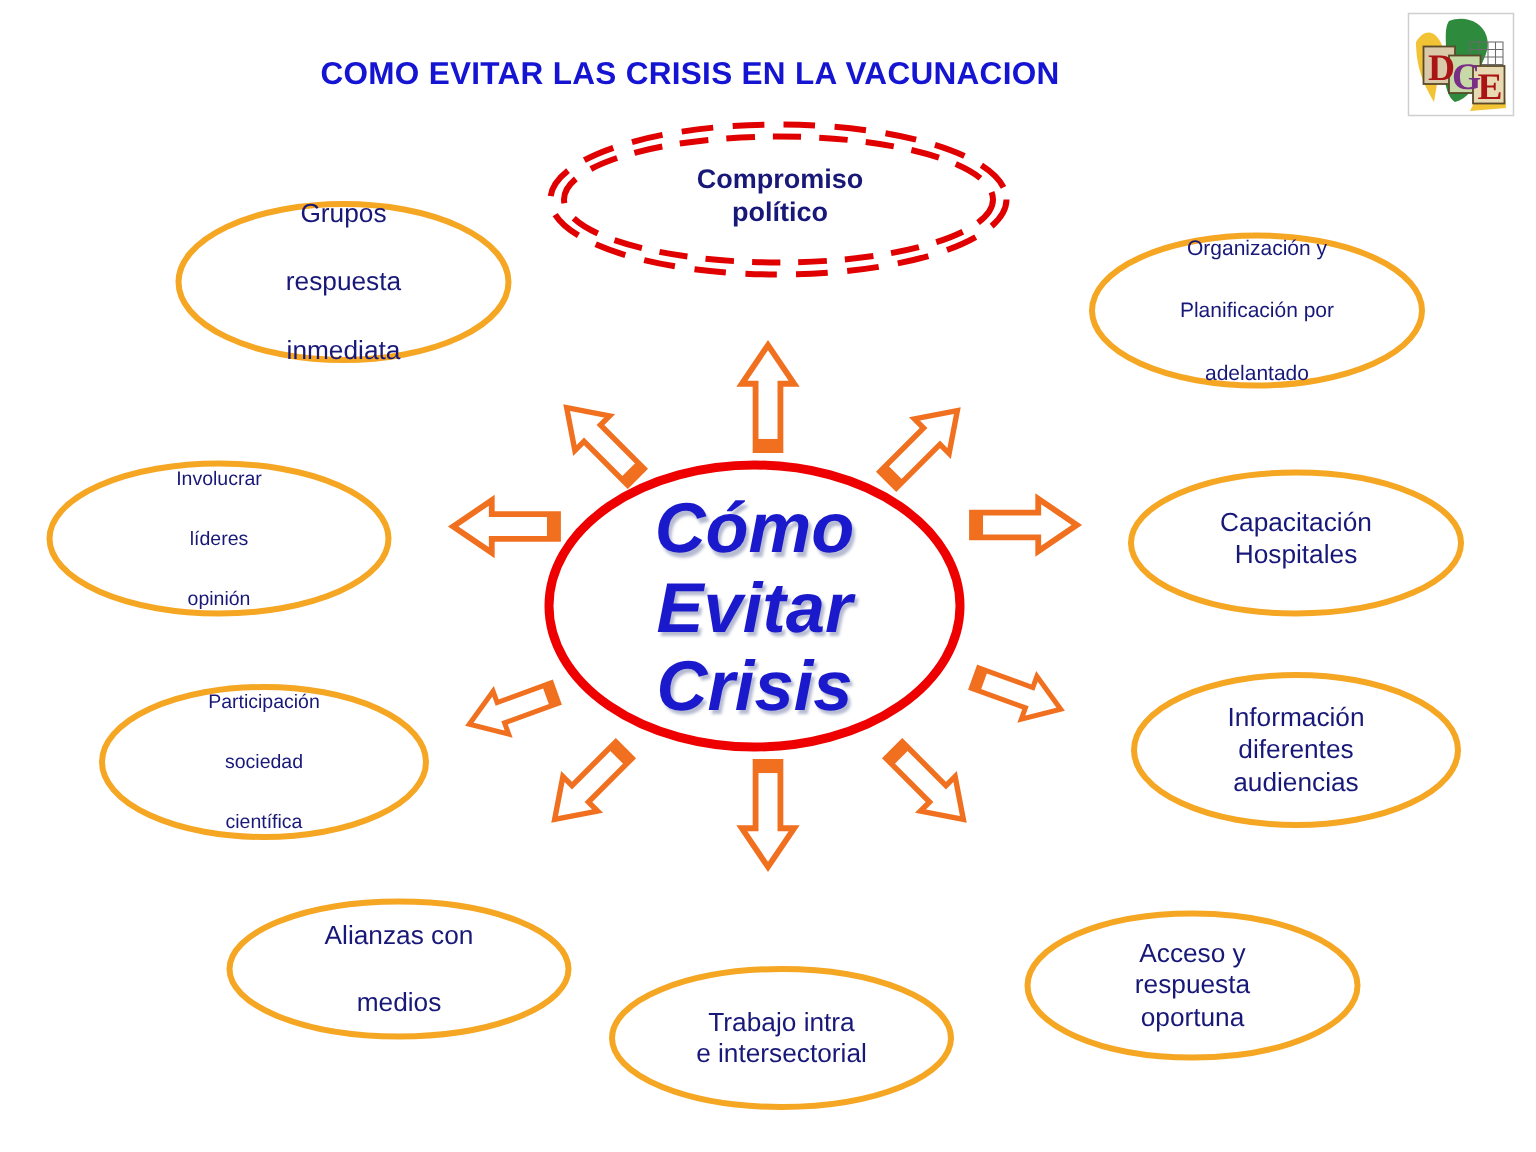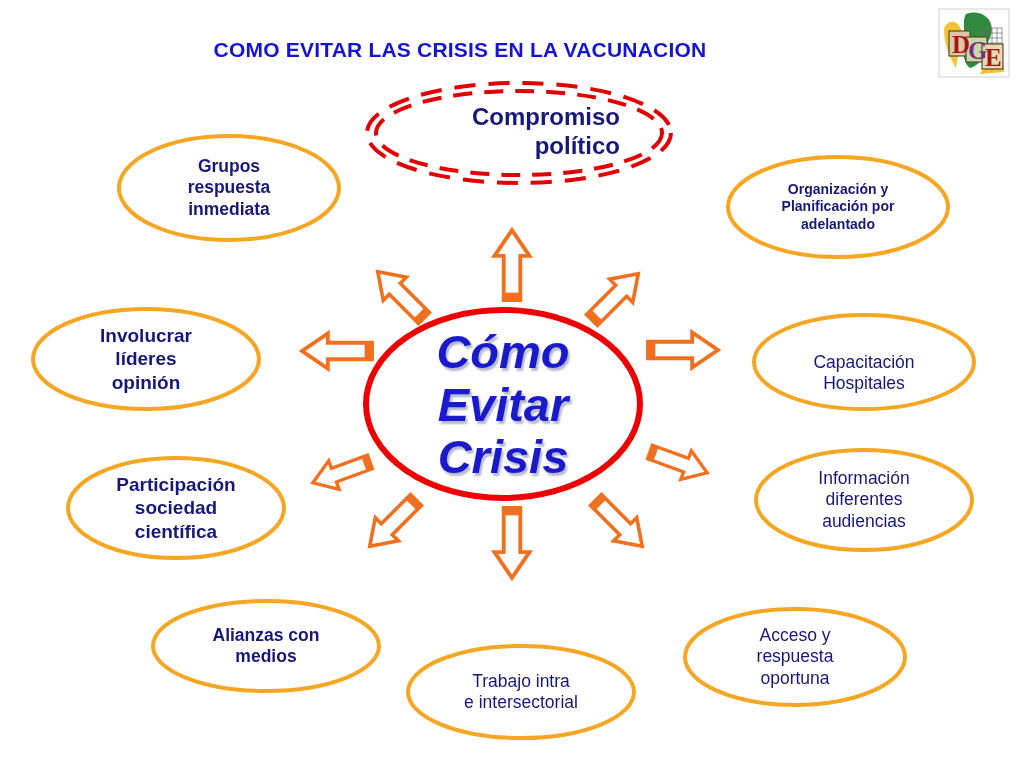--- a/index.html
+++ b/index.html
@@ -57,25 +57,25 @@
     flex-direction: column;
     align-items: center;
     justify-content: center;
     text-align: center;
     color: #181878;
     line-height: 1.22;
     pointer-events: none;
   }
   .node-label .ln { display: block; white-space: nowrap; }
 
-  .bold   { font-weight: bold; }
+  .bold   { font-weight: normal; gap: 24px; }
   .normal { font-weight: normal; }
 
   .sz-15 { font-size: 14px; }
-  .sz-16 { font-size: 19px; }
+  .sz-16 { font-size: 13px; }
   .sz-17 { font-size: 17.5px; }
 
   
   #center-label {
     position: absolute;
     left: 388px;
     top: 325px;
     width: 230px;
     height: 160px;
     display: flex;
@@ -88,29 +88,28 @@
     font-style: italic;
     color: #1a1acc;
     line-height: 1.12;
     text-shadow: 2px 3px 2px rgba(120,130,170,0.55);
     pointer-events: none;
   }
   #center-label .ln { display: block; white-space: nowrap; }
 
   
   #top-label {
-    left: 380px;
+    left: 400px;
     top: 92px;
     width: 240px;
     height: 78px;
-    font-size: 24px;
+    font-size: 18px;
     font-weight: bold;
     color: #181878;
     line-height: 1.22;
-    align-items: flex-end;
   }
 </style>
 </head>
 <body>
 
 <div id="canvas">
 
   <div id="page-title">COMO EVITAR LAS CRISIS EN LA VACUNACION</div>
 
   <svg id="logo" viewBox="0 0 76 74" aria-hidden="true">
@@ -242,21 +241,21 @@
       <div class="node-label sz-17 normal" style="left: 685px; top: 609px; width: 220px; height: 96px;">
         <span class="ln">Acceso y</span>
         <span class="ln">respuesta</span>
         <span class="ln">oportuna</span>
       </div>
       <div class="node-label sz-17 normal" style="left: 756px; top: 450px; width: 216px; height: 100px;">
         <span class="ln">Información</span>
         <span class="ln">diferentes</span>
         <span class="ln">audiencias</span>
       </div>
-      <div class="node-label sz-17 normal" style="left: 754px; top: 326px; width: 220px; height: 94px;">
+      <div class="node-label sz-17 normal" style="left: 754px; top: 312px; width: 220px; height: 94px;">
         <span class="ln">Capacitación</span>
         <span class="ln">Hospitales</span>
       </div>
       <div class="node-label sz-15 bold" style="left: 728px; top: 157px; width: 220px; height: 100px;">
         <span class="ln">Organización y</span>
         <span class="ln">Planificación por</span>
         <span class="ln">adelantado</span>
       </div>
     </div>
 

